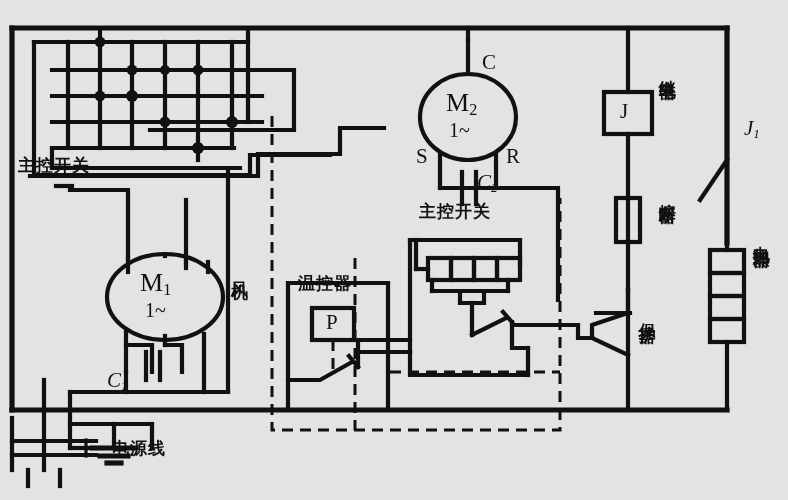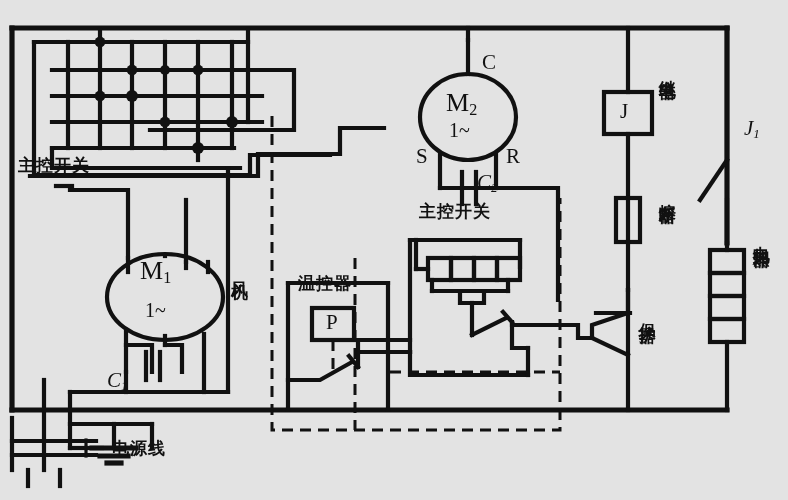--- a/index.html
+++ b/index.html
@@ -302,21 +302,21 @@
       <path class="w" d="M 12 441 L 96 441"></path>
       <path class="w" d="M 12 455 L 96 455"></path>
       <path class="w" d="M 28 470 L 28 486"></path>
       <path class="w" d="M 60 470 L 60 486"></path>
     </g>
 
   </svg>
 
   <div class="lbl cjk" style="left:18px; top:157px;">主控开关</div>
 
-  <div class="lbl mlabel" style="left:140px; top:258px;">
+  <div class="lbl mlabel" style="left:140px; top:270px;">
     <span>M</span><sub>1</sub>
   </div>
   <div class="lbl phase" style="left:145px; top:300px;">1~</div>
   <div class="lbl cjk" style="left:231px; top:268px; writing-mode:vertical-rl; text-orientation:upright;">风机</div>
 
   <div class="lbl term-i" style="left:107px; top:370px;">
     <span>C</span><sub>1</sub>
   </div>
 
   <div class="lbl mlabel" style="left:446px; top:90px;">

